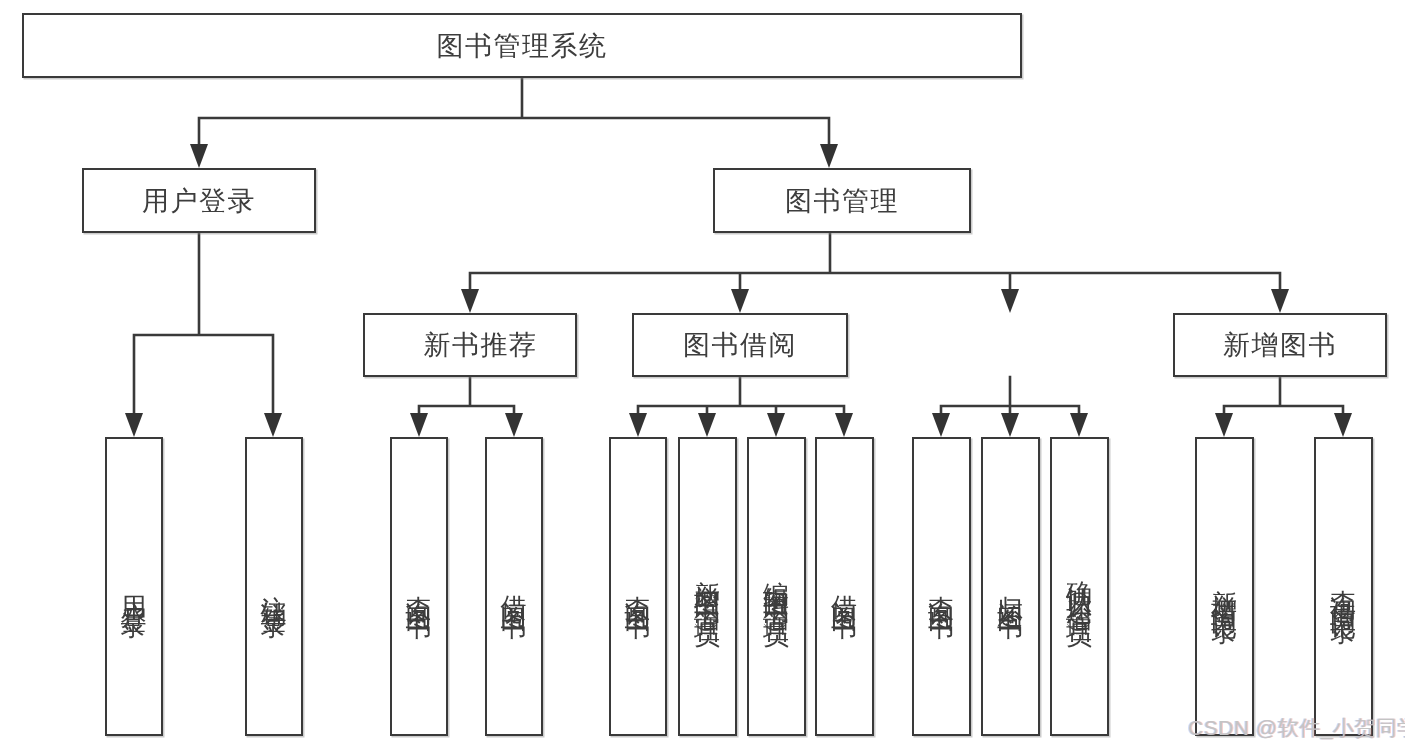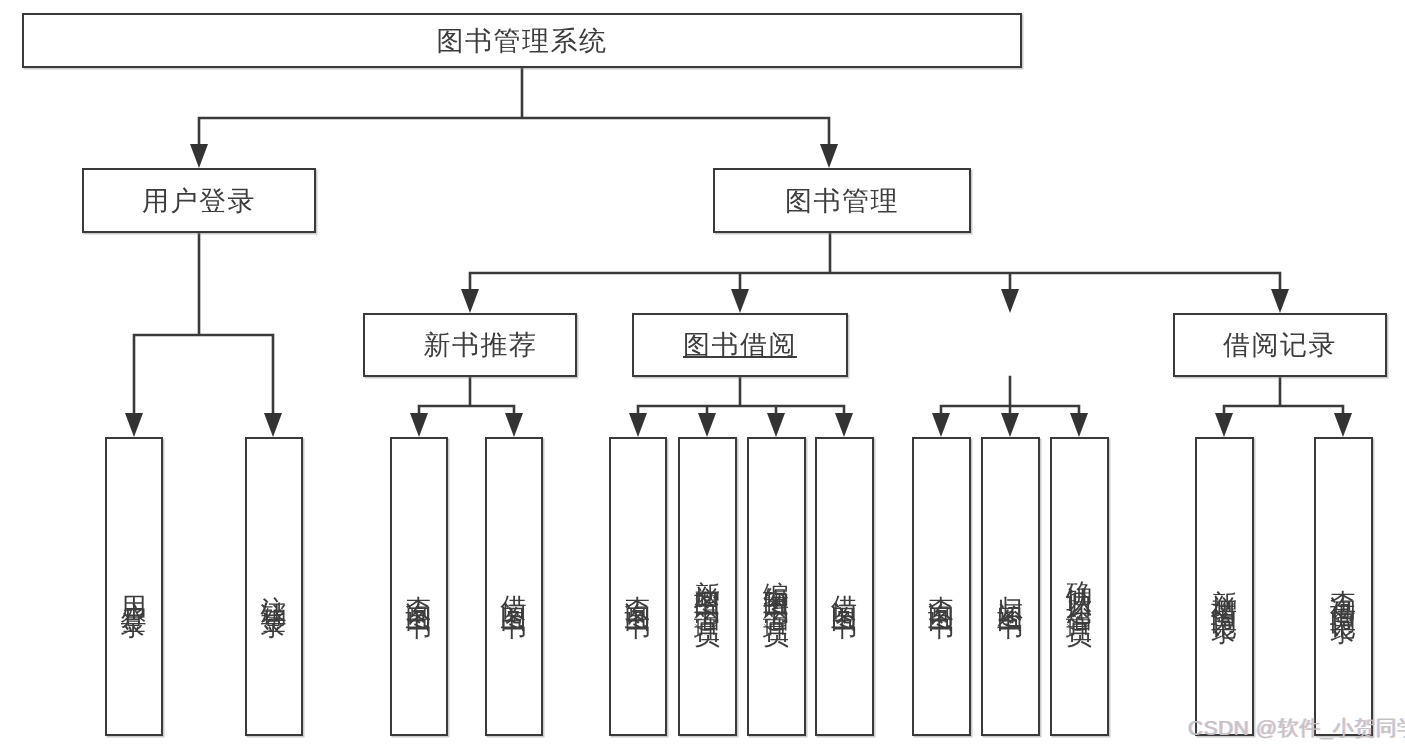--- a/index.html
+++ b/index.html
@@ -83,39 +83,39 @@
 
       <polygon points="932,413 950,413 941,437"></polygon>
       <polygon points="1001,413 1019,413 1010,437"></polygon>
       <polygon points="1070,413 1088,413 1079,437"></polygon>
 
       <polygon points="1215,413 1233,413 1224,437"></polygon>
       <polygon points="1334,413 1352,413 1343,437"></polygon>
     </g>
   </svg>
 
-  <div class="node hnode" style="left:22px; top:13px; width:1000px; height:55px;">
+  <div class="node hnode" style="left:22px; top:13px; width:1000px; height:65px;">
     <span>图书管理系统</span>
   </div>
 
   <div class="node hnode" style="left:82px; top:168px; width:234px; height:65px;">
     <span>用户登录</span>
   </div>
   <div class="node hnode" style="left:713px; top:168px; width:258px; height:65px;">
     <span>图书管理</span>
   </div>
 
   <div class="node hnode" style="left:363px; top:313px; width:214px; height:64px;padding-left:21px;">
     <span>新书推荐</span>
   </div>
-  <div class="node hnode" style="left:632px; top:313px; width:216px; height:64px;text-decoration:underline;">
+  <div class="node hnode" style="left:632px; top:313px; width:216px; height:64px;">
     <span>图书借阅</span>
   </div>
   <div class="node hnode" style="left:1173px; top:313px; width:214px; height:64px;">
-    <span>借阅记录</span>
+    <span>新增图书</span>
   </div>
 
   <div class="node vnode" style="left:105px; top:437px; width:58px; height:299px;">
     <span>用户登录</span>
   </div>
   <div class="node vnode" style="left:245px; top:437px; width:58px; height:299px;">
     <span>注销登录</span>
   </div>
 
   <div class="node vnode" style="left:390px; top:437px; width:58px; height:299px;">

